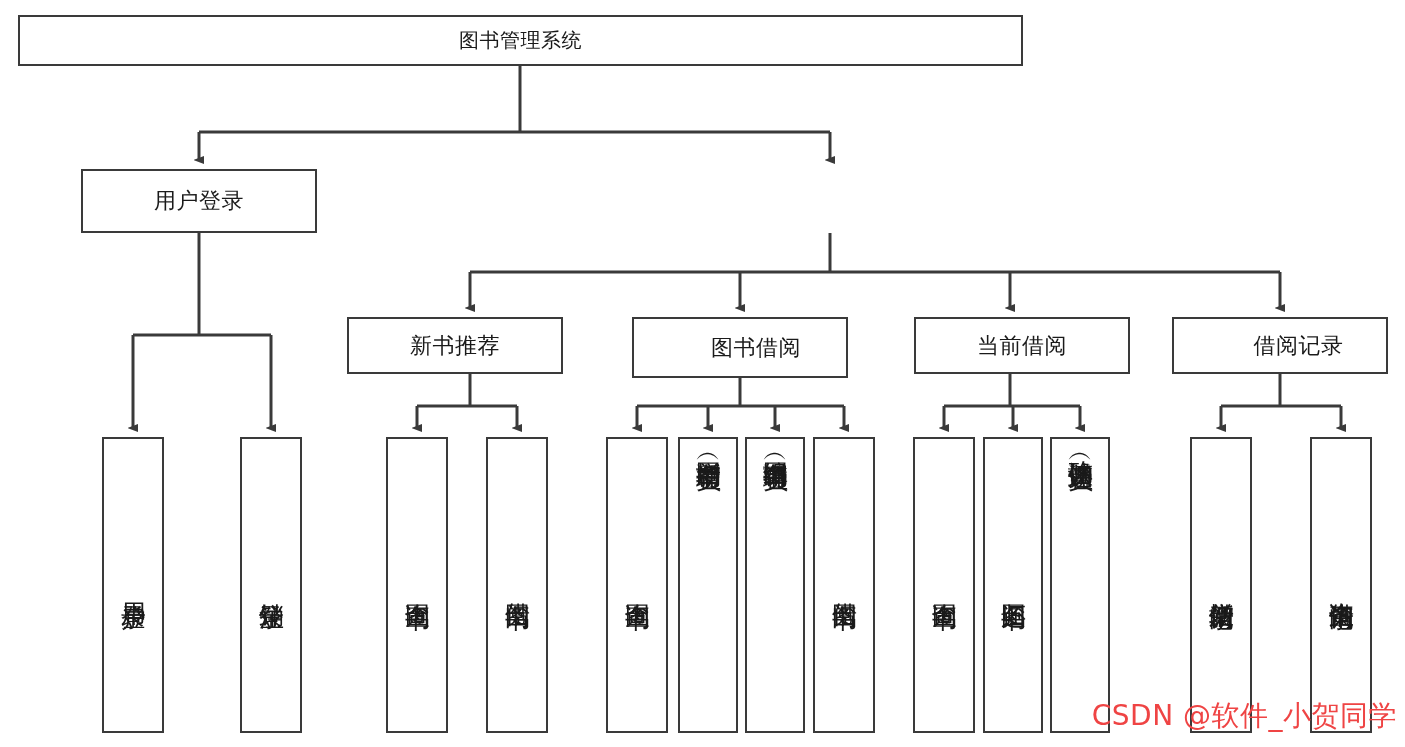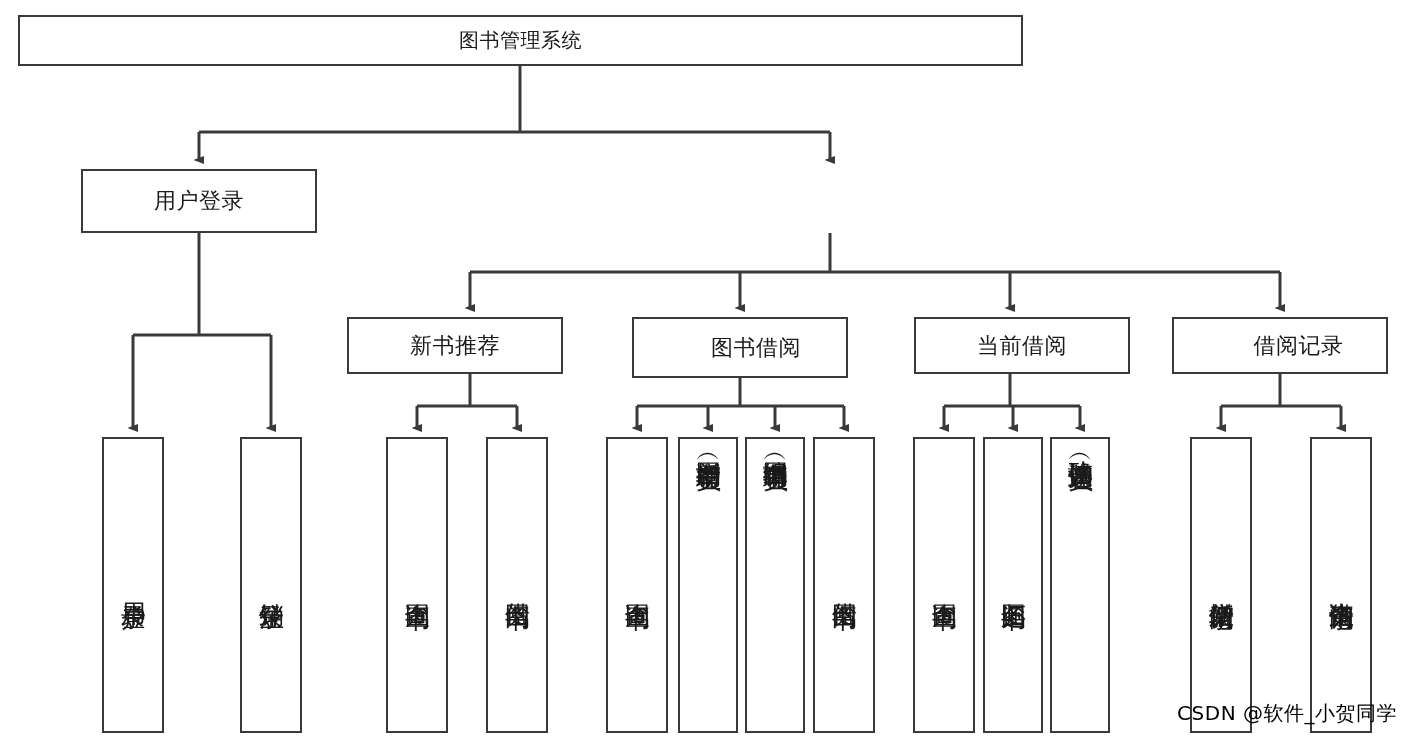--- a/index.html
+++ b/index.html
@@ -60,23 +60,23 @@
     white-space: normal;
   }
   .v-node.tall-text {
     align-items: flex-start;
     justify-content: center;
     padding-top: 2px;
   }
   .watermark {
     position: absolute;
     right: 8px;
-    bottom: 20px;
-    font-size: 20px;
-    color: #000000;
+    bottom: 12px;
+    font-size: 28px;
+    color: #ef4444;
     letter-spacing: 0.5px;
     white-space: nowrap;
     font-family: "DejaVu Sans", "Liberation Sans", sans-serif;
   }
 </style>
 </head>
 <body>
 
 <div id="canvas">
 

